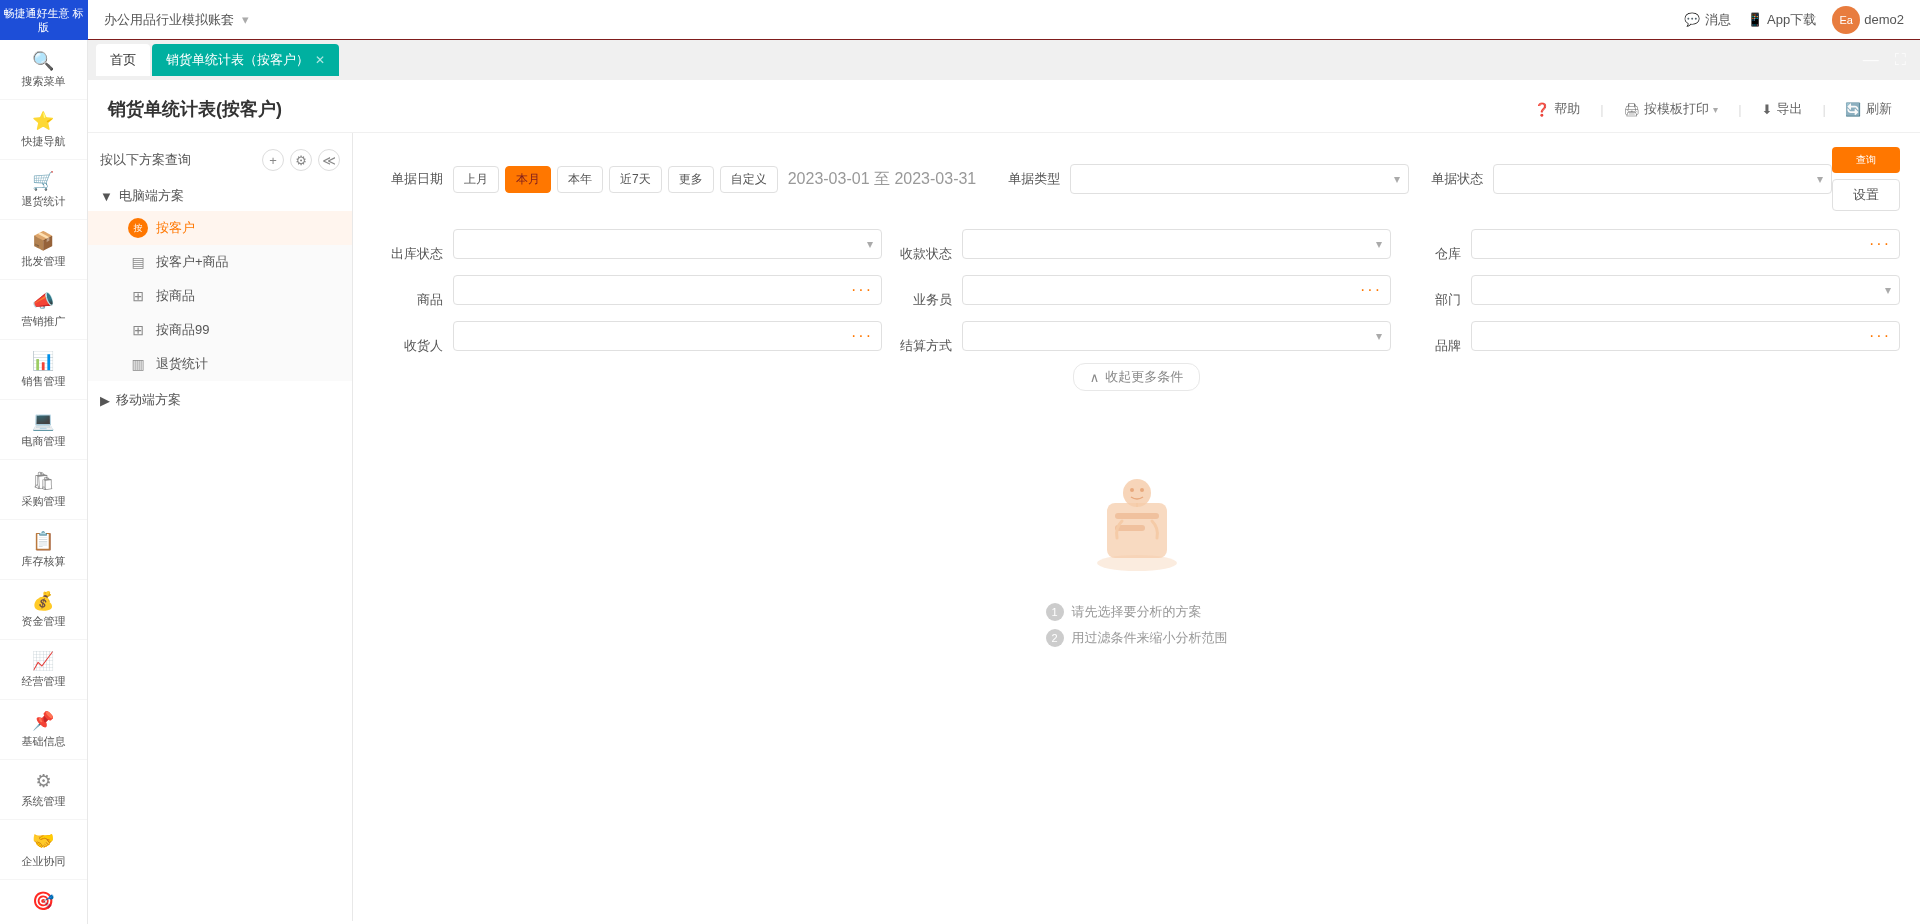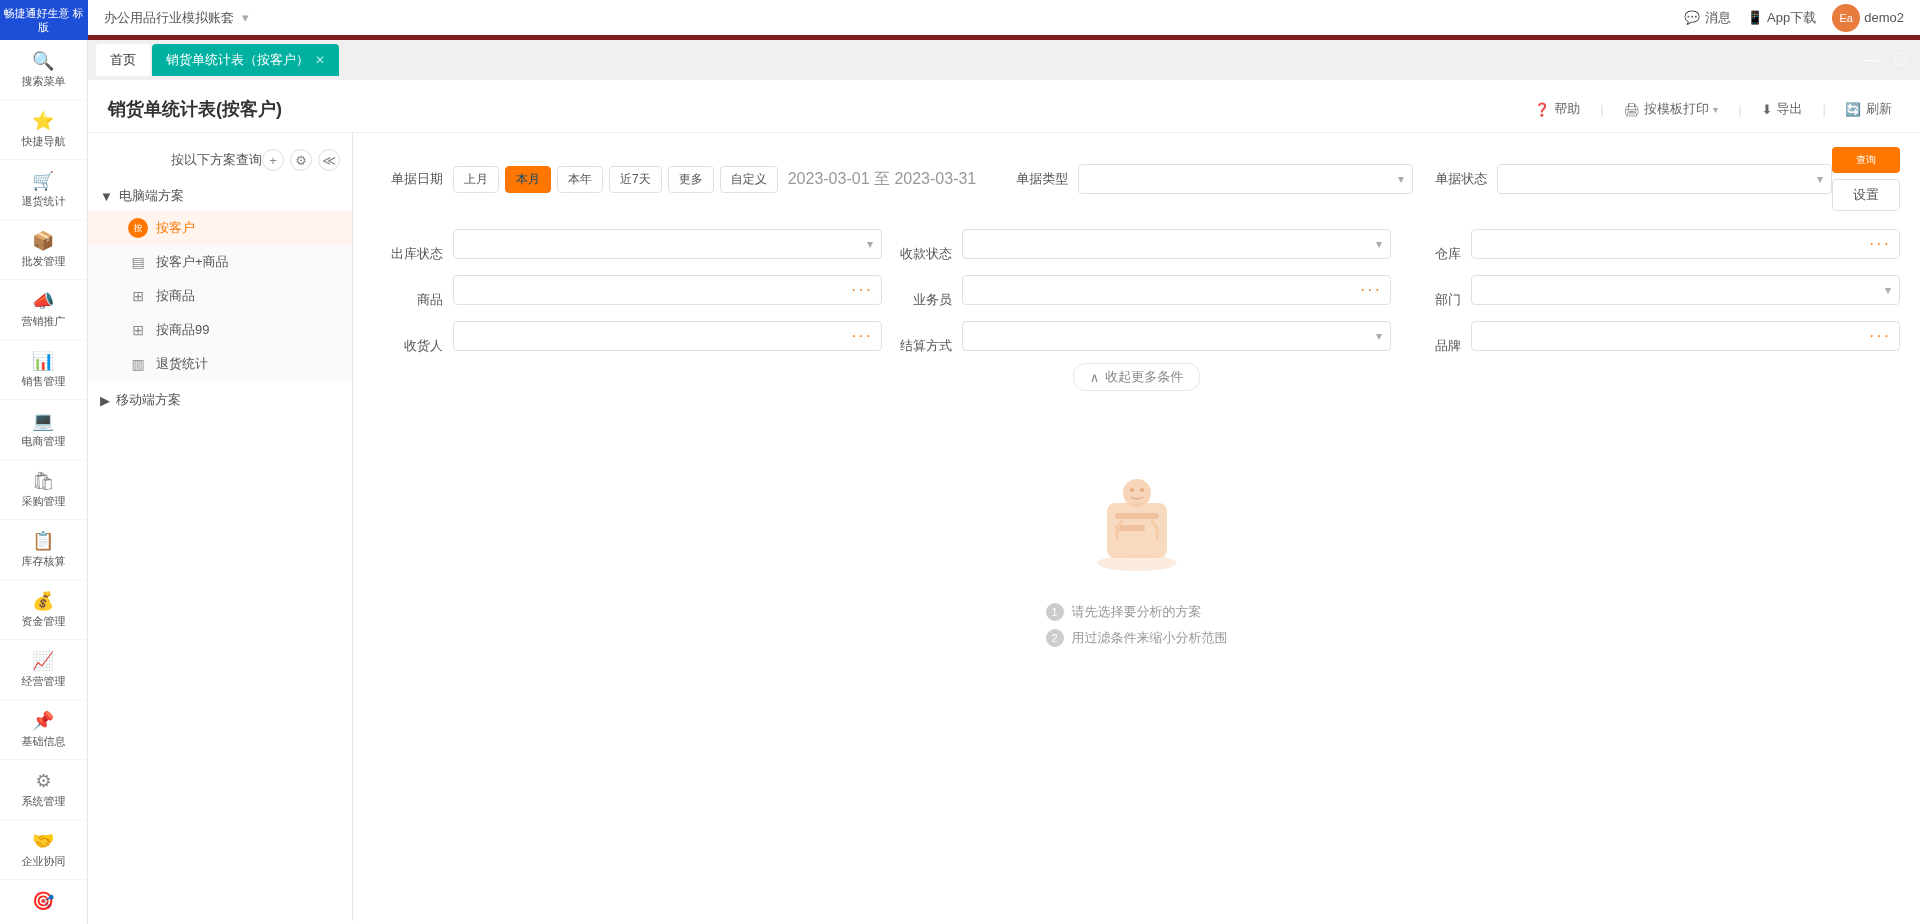--- a/index.html
+++ b/index.html
@@ -11,21 +11,21 @@
     .sidebar-logo-text { color: #fff; font-size: 11px; text-align: center; line-height: 1.3; }
     .sidebar-items { display: flex; flex-direction: column; width: 100%; overflow-y: auto; flex: 1; }
     .sidebar-item { display: flex; flex-direction: column; align-items: center; padding: 10px 4px; cursor: pointer; color: #555; font-size: 12px; border-bottom: 1px solid #f5f5f5; }
     .sidebar-item .icon { font-size: 18px; margin-bottom: 2px; color: #888; }
     .sidebar-item-label { font-size: 11px; }
 
     
     .main { flex: 1; display: flex; flex-direction: column; overflow: hidden; }
 
     
-    .topbar { height: 40px; background: #fff; border-bottom: 5px solid #7f1d1d; display: flex; align-items: center; justify-content: space-between; padding: 0 16px; flex-shrink: 0; }
+    .topbar { height: 40px; background: #fff; border-bottom: 1px solid #7f1d1d; display: flex; align-items: center; justify-content: space-between; padding: 0 16px; flex-shrink: 0; }
     .topbar-left { display: flex; align-items: center; gap: 8px; color: #555; font-size: 13px; }
     .topbar-right { display: flex; align-items: center; gap: 16px; color: #555; font-size: 13px; }
     .topbar-right-item { display: flex; align-items: center; gap: 4px; cursor: pointer; }
     .avatar { width: 28px; height: 28px; border-radius: 50%; background: #e87c3e; display: flex; align-items: center; justify-content: center; color: #fff; font-size: 11px; }
 
     
     .tabbar { height: 40px; background: #f0f0f0; display: flex; align-items: center; padding: 0 8px; gap: 2px; flex-shrink: 0; }
     .tab { height: 32px; padding: 0 14px; display: flex; align-items: center; gap: 6px; cursor: pointer; font-size: 13px; border-radius: 4px 4px 0 0; }
     .tab.home { background: #fff; color: #333; }
     .tab.active { background: #00b0a0; color: #fff; }
@@ -39,42 +39,42 @@
     .page-title { font-size: 18px; font-weight: bold; color: #333; }
     .page-actions { display: flex; align-items: center; gap: 12px; }
     .page-action-btn { display: flex; align-items: center; gap: 4px; color: #666; font-size: 13px; cursor: pointer; padding: 4px 8px; border-radius: 4px; }
     .action-sep { color: #ddd; }
 
     
     .body-layout { display: flex; height: calc(100% - 56px); }
 
     
     .left-panel { width: 265px; border-right: 1px solid #e8e8e8; padding: 10px 0; flex-shrink: 0; overflow-y: auto; }
-    .panel-header { display: flex; align-items: center; justify-content: flex-end; padding: 6px 12px; }
+    .panel-header { display: flex; align-items: center; justify-content: space-between; padding: 6px 12px; }
     .panel-header-title { font-size: 13px; color: #555; }
     .panel-header-actions { display: flex; gap: 6px; }
     .panel-icon-btn { width: 22px; height: 22px; border-radius: 50%; border: 1px solid #ddd; display: flex; align-items: center; justify-content: center; cursor: pointer; color: #888; font-size: 12px; }
     .tree-section { margin-top: 4px; }
     .tree-section-header { display: flex; align-items: center; padding: 6px 12px; cursor: pointer; color: #555; gap: 6px; font-size: 13px; }
     .tree-item { display: flex; align-items: center; padding: 7px 20px 7px 30px; cursor: pointer; color: #555; gap: 8px; font-size: 13px; }
     .tree-item.active { background: #fff5ee; color: #ff7700; }
     .tree-item .item-icon { width: 20px; height: 20px; border-radius: 50%; background: #ff7700; display: flex; align-items: center; justify-content: center; color: #fff; font-size: 10px; flex-shrink: 0; }
     .tree-item .item-icon.chart { background: none; color: #888; font-size: 14px; }
     .tree-sub { background: #fafafa; }
     .tree-sub .tree-item { padding-left: 40px; }
 
     
     .right-panel { flex: 1; padding: 14px 20px; overflow-y: auto; }
 
     
     .filter-row { display: flex; align-items: center; margin-bottom: 14px; gap: 0; }
     .filter-label { width: 80px; text-align: right; padding-right: 10px; color: #555; font-size: 13px; flex-shrink: 0; }
     .date-group { display: flex; align-items: center; gap: 6px; }
     .date-btn { padding: 4px 10px; border-radius: 4px; border: 1px solid #e0e0e0; background: #fff; cursor: pointer; color: #555; font-size: 12px; }
-    .date-btn.active { background: #ff7700; color: #0c4a6e; border-color: #ff7700; }
+    .date-btn.active { background: #ff7700; color: #7f1d1d; border-color: #ff7700; }
     .date-range { color: #999; font-size: 16px; margin-left: 4px; }
 
     
     .filter-grid { display: grid; grid-template-columns: 1fr 1fr 1fr; gap: 12px 0; margin-bottom: 8px; }
     .filter-cell { display: flex; align-items: center; }
     .filter-cell-label { width: 80px; text-align: right; padding-right: 10px; color: #555; font-size: 13px; flex-shrink: 0; margin-top: 20px; }
     .filter-cell-input { flex: 1; height: 30px; border: 1px solid #e0e0e0; border-radius: 4px; padding: 0 8px; color: #333; font-size: 13px; display: flex; align-items: center; justify-content: space-between; cursor: pointer; background: #fff; }
     .filter-cell-input .dots { color: #ff7700; font-size: 16px; letter-spacing: 2px; }
     .filter-cell-input .chevron { color: #aaa; font-size: 12px; }
 
@@ -294,21 +294,21 @@
           <div class="date-group">
             <button class="date-btn">上月</button>
             <button class="date-btn active">本月</button>
             <button class="date-btn">本年</button>
             <button class="date-btn">近7天</button>
             <button class="date-btn">更多</button>
             <button class="date-btn">自定义</button>
             <span class="date-range">2023-03-01 至 2023-03-31</span>
           </div>
 
-          <span class="filter-label" style="margin-left:32px; width:70px;">单据类型</span>
+          <span class="filter-label" style="margin-left:24px; width:70px;">单据类型</span>
           <div class="filter-cell-input" style="width:200px;">
             <span></span>
             <span class="chevron">▾</span>
           </div>
 
           <span class="filter-label" style="margin-left:14px; width:70px;">单据状态</span>
           <div class="filter-cell-input" style="width:200px;">
             <span></span>
             <span class="chevron">▾</span>
           </div>

